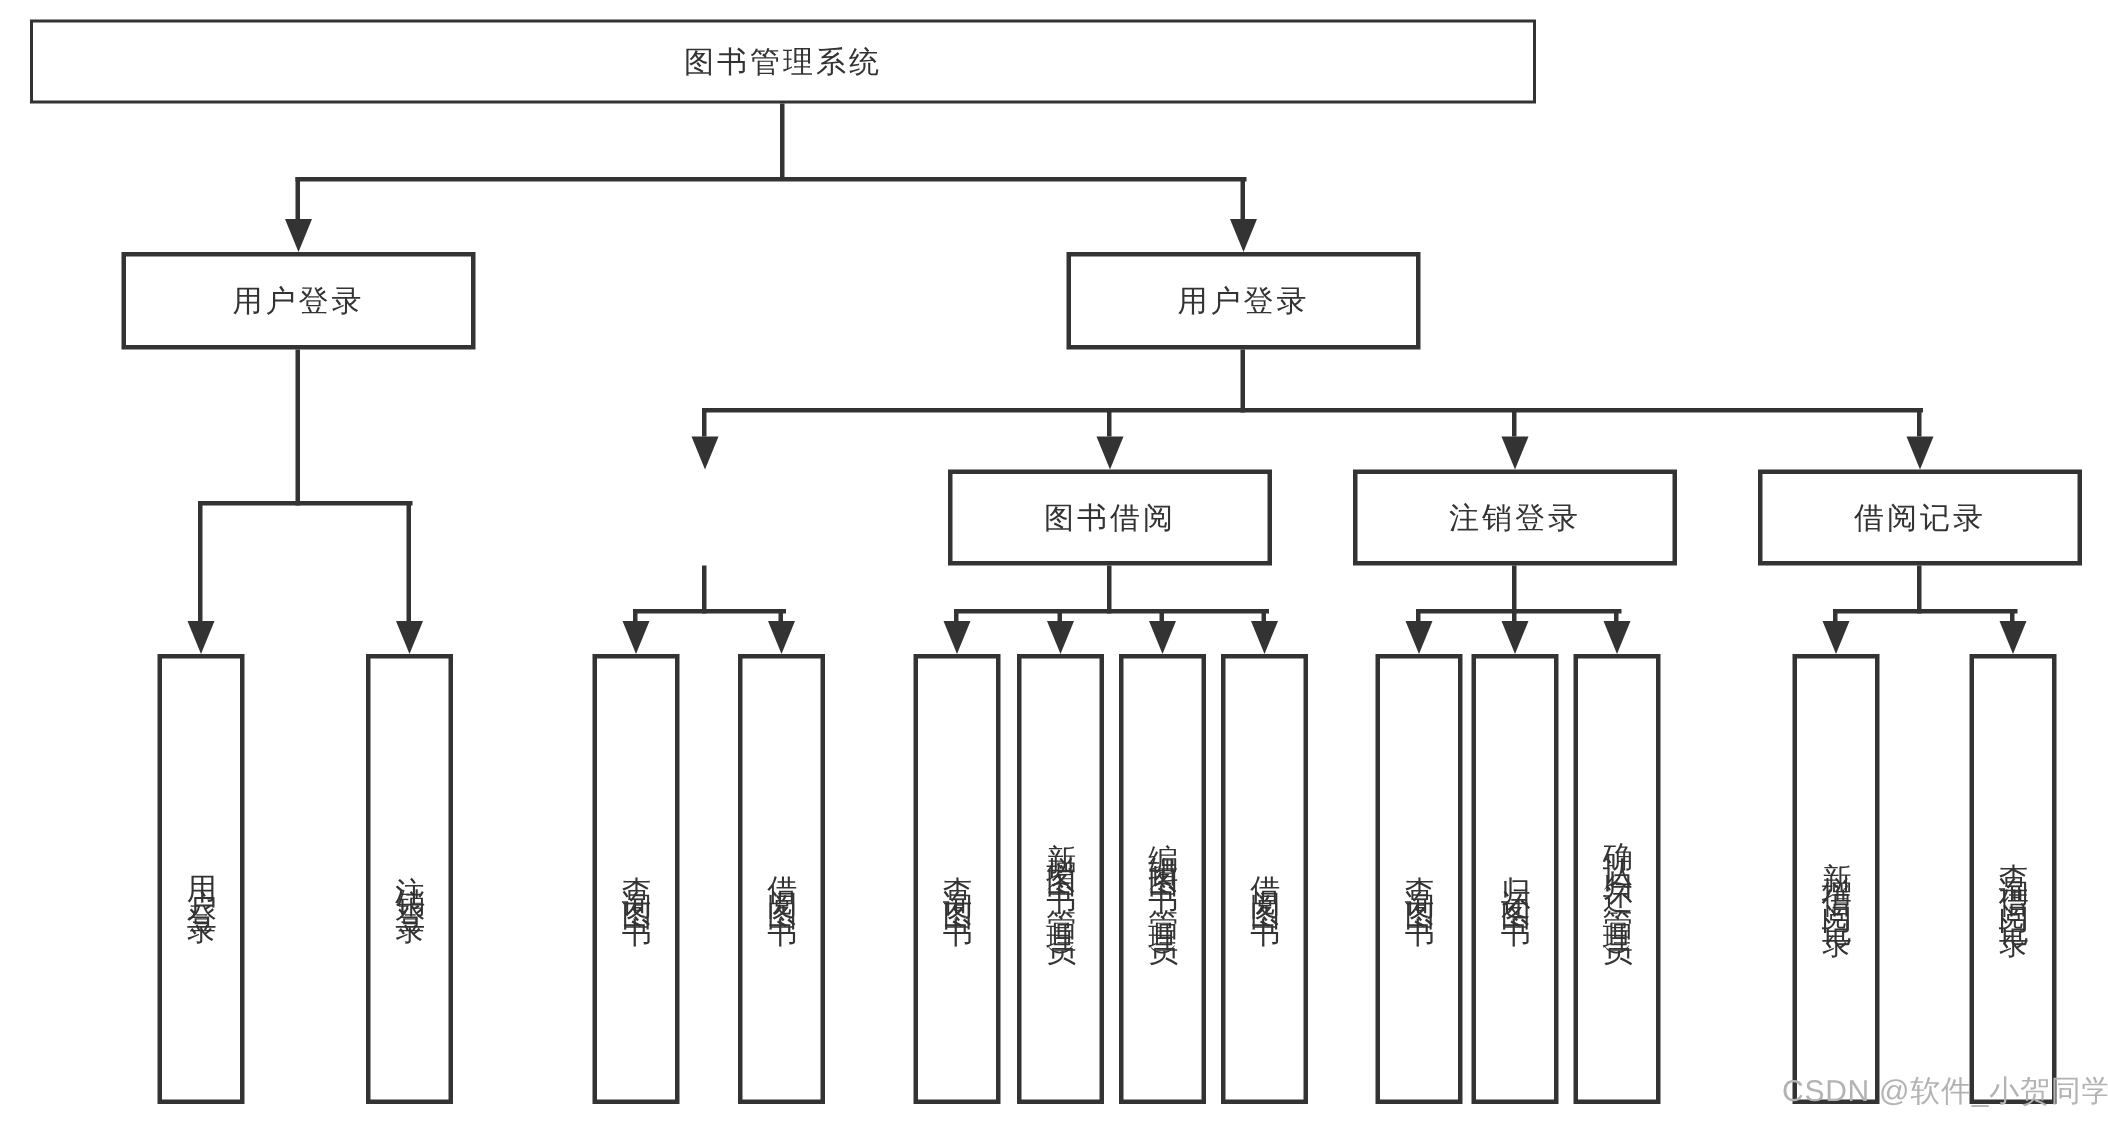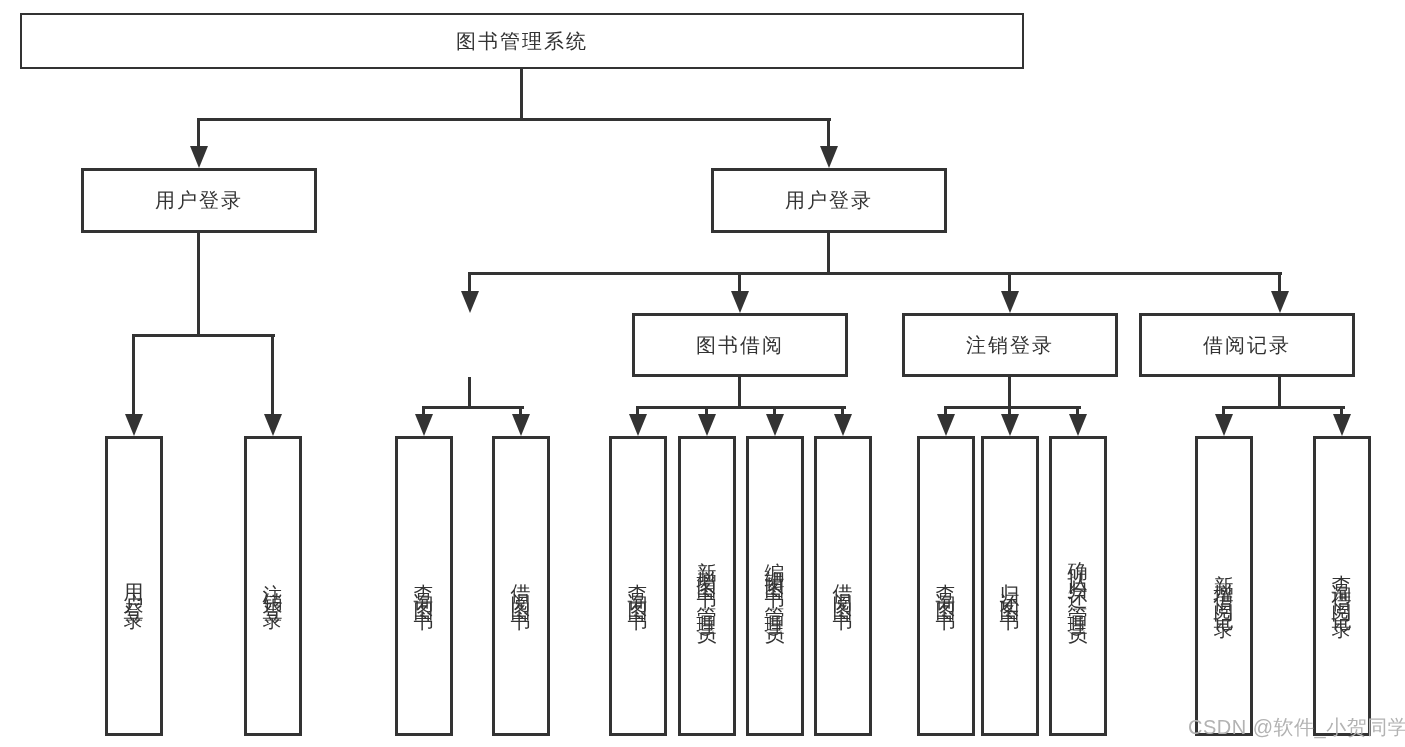--- a/index.html
+++ b/index.html
@@ -69,21 +69,21 @@
   <div class="arrow" style="left:1001px;top:291px"></div>
   <div class="vl" style="left:1278px;top:272px;height:19px"></div>
   <div class="arrow" style="left:1271px;top:291px"></div>
 
   <div class="box" style="left:632px;top:313px;width:216px;height:64px">
     <span class="h-label">图书借阅</span>
   </div>
   <div class="box" style="left:902px;top:313px;width:216px;height:64px">
     <span class="h-label">注销登录</span>
   </div>
-  <div class="box" style="left:1139px;top:313px;width:216px;height:64px">
+  <div class="box" style="left:1172px;top:313px;width:216px;height:64px">
     <span class="h-label">借阅记录</span>
   </div>
 
   <div class="vl" style="left:468px;top:377px;height:32px"></div>
   <div class="hl" style="left:422px;top:406px;width:102px"></div>
   <div class="vl" style="left:422px;top:406px;height:8px"></div>
   <div class="arrow" style="left:415px;top:414px"></div>
   <div class="vl" style="left:519px;top:406px;height:8px"></div>
   <div class="arrow" style="left:512px;top:414px"></div>
 

